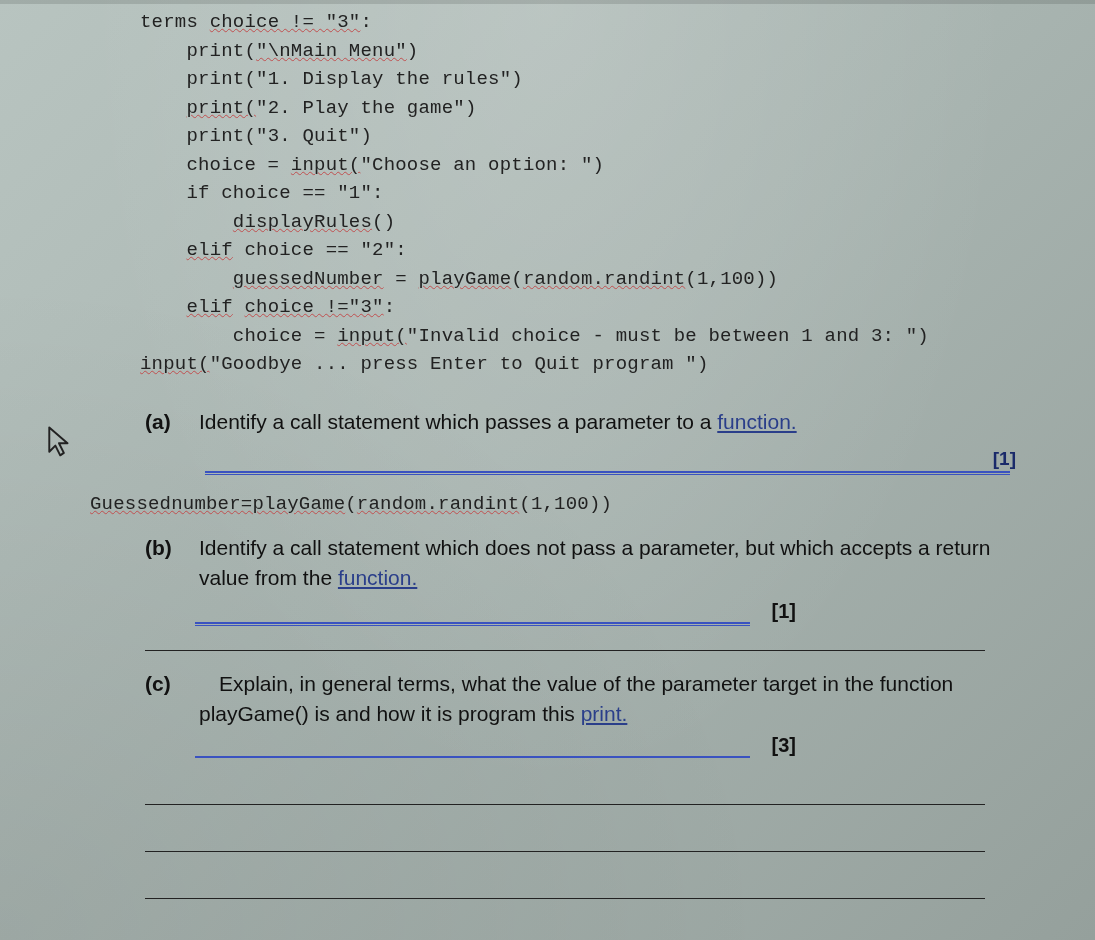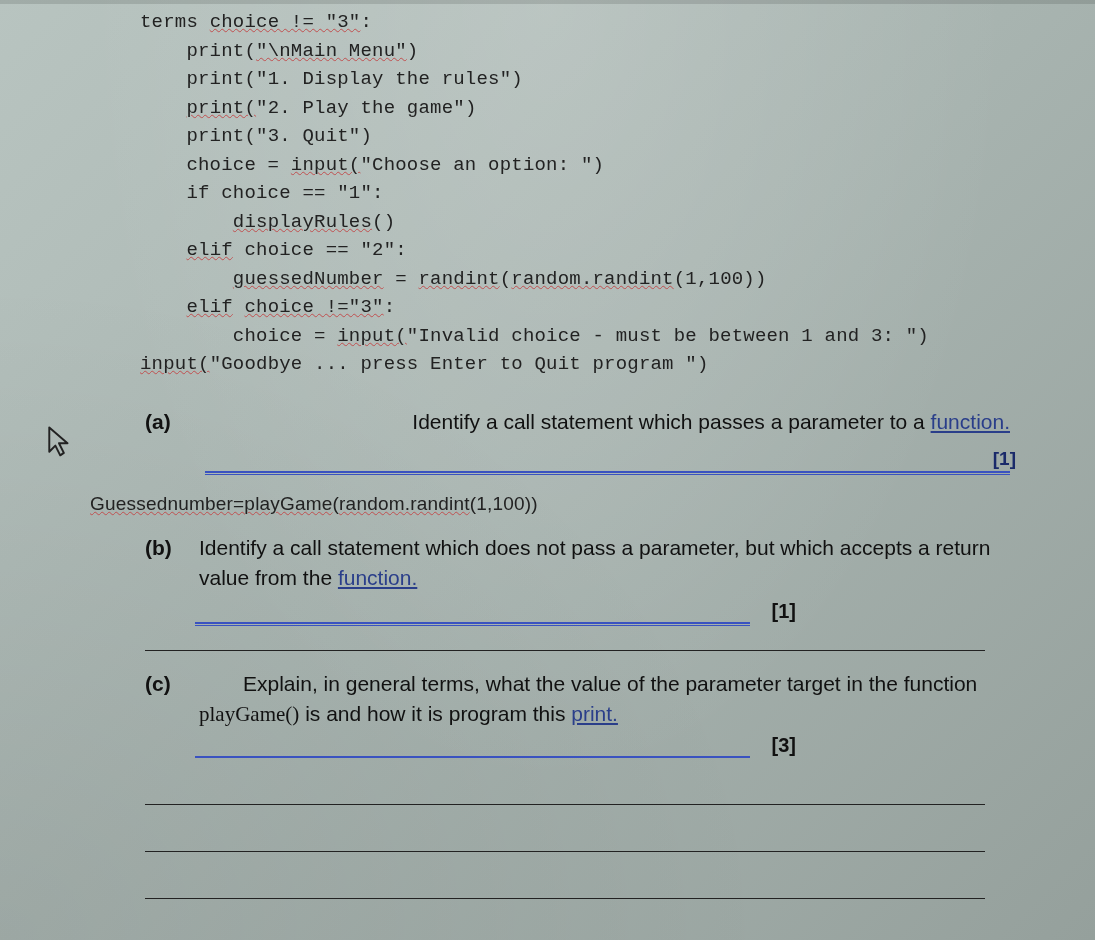--- a/index.html
+++ b/index.html
@@ -80,21 +80,21 @@
     position: absolute;
     right: -6px;
     bottom: -2px;
     font-weight: 600;
     color: #1a2a6a;
     font-size: 19px;
     background: none;
     padding-left: 6px;
   }
   .inline-answer {
-    font-family: Liberation Sans, sans-serif;
+    font-family: Liberation Mono, monospace;
     font-size: 19px;
     margin: 20px 0 18px 60px;
     color: #222;
     letter-spacing: 0.2px;
   }
   .inline-answer .squig {
     text-decoration: underline wavy #c05050;
     text-decoration-thickness: 1px;
   }
   .sep-line {
@@ -170,29 +170,29 @@
 
   <div class="code-block"><span><span>terms </span><span class="squig">choice != "3"</span><span>:</span></span>
 <span><span>    print(</span><span class="squig">"\nMain Menu"</span><span>)</span></span>
 <span><span>    print(</span><span>"1. Display the rules"</span><span>)</span></span>
 <span><span>    </span><span class="squig">print(</span><span>"2. Play the game"</span><span>)</span></span>
 <span><span>    print(</span><span>"3. Quit"</span><span>)</span></span>
 <span><span>    choice = </span><span class="squig">input(</span><span>"Choose an option: "</span><span>)</span></span>
 <span><span>    if choice == "1":</span></span>
 <span><span>        </span><span class="squig">displayRules</span><span>()</span></span>
 <span><span>    </span><span class="squig">elif</span><span> choice == "2":</span></span>
-<span><span>        </span><span class="squig">guessedNumber</span><span> = </span><span class="squig">randint</span><span>(</span><span class="squig">random.randint</span><span>(1,100))</span></span>
+<span><span>        </span><span class="squig">guessedNumber</span><span> = </span><span class="squig">playGame</span><span>(</span><span class="squig">random.randint</span><span>(1,100))</span></span>
 <span><span>    </span><span class="squig">elif</span><span> </span><span class="squig">choice !="3"</span><span>:</span></span>
 <span><span>        choice = </span><span class="squig">input(</span><span>"Invalid choice - must be between 1 and 3: "</span><span>)</span></span>
 <span><span class="squig">input(</span><span>"Goodbye ... press Enter to Quit program "</span><span>)</span></span></div>
 
   <div class="question">
     <div class="q-row">
       <div class="q-label">(a)</div>
-      <div class="q-text nowrap" style="text-align:right; flex:1;">
+      <div class="q-text nowrap" style="text-align:left; flex:1;">
         <span>Identify a call statement which passes a parameter to a </span><span class="underline-link">function.</span>
       </div>
     </div>
     <div style="margin-left:60px;">
       <div class="answer-line double">
         <span class="marks">[1]</span>
       </div>
     </div>
   </div>
 
@@ -215,21 +215,21 @@
       <span class="marks">[1]</span>
     </div>
   </div>
 
   <div class="sep-line"></div>
 
   <div class="question">
     <div class="q-row" style="align-items:flex-start;">
       <div class="q-label">(c)</div>
       <div class="q-text">
-        <span style="margin-left:44px;">Explain, in general terms, what the value of the parameter target in the function </span><span class="squig" style="font-family:Liberation Serif, serif;">playGame()</span><span> is and how it is program this </span><span class="underline-link">print.</span>
+        <span style="margin-left:20px;">Explain, in general terms, what the value of the parameter target in the function </span><span class="squig" style="font-family:Liberation Sans, sans-serif;">playGame()</span><span> is and how it is program this </span><span class="underline-link">print.</span>
       </div>
     </div>
     <div class="q-c-line">
       <span class="marks">[3]</span>
     </div>
   </div>
 
   <div class="write-line"></div>
   <div class="write-line"></div>
   <div class="write-line"></div>

